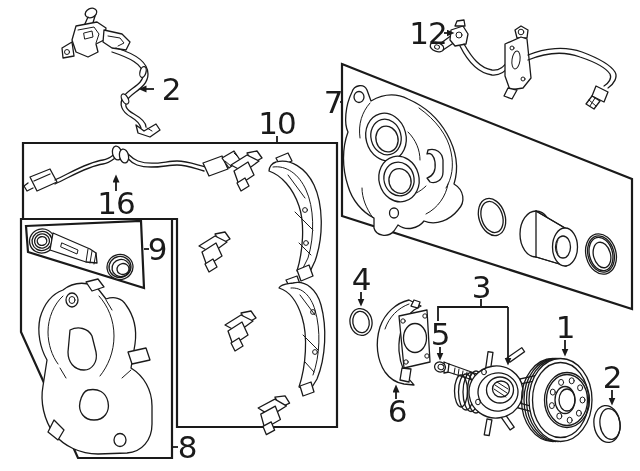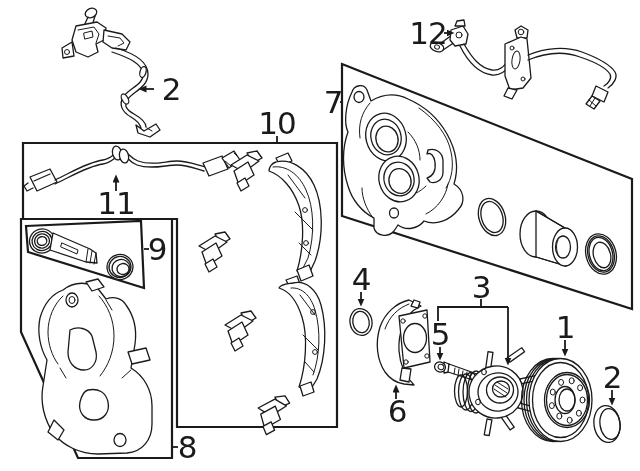--- a/index.html
+++ b/index.html
@@ -310,16 +310,16 @@
   <div class="callout" style="left:565px;top:327px">1</div>
   <div class="callout" style="left:612px;top:377px">2</div>
   <div class="callout" style="left:481px;top:287px">3</div>
   <div class="callout" style="left:361px;top:279px">4</div>
   <div class="callout" style="left:440px;top:334px">5</div>
   <div class="callout" style="left:397px;top:411px">6</div>
   <div class="callout" style="left:333px;top:102px">7</div>
   <div class="callout" style="left:187px;top:447px">8</div>
   <div class="callout" style="left:157px;top:249px">9</div>
   <div class="callout" style="left:277px;top:123px">10</div>
-  <div class="callout" style="left:116px;top:203px">11</div>
+  <div class="callout" style="left:116px;top:203px">16</div>
   <div class="callout" style="left:428px;top:33px">12</div>
   <div class="callout" style="left:171px;top:89px">2</div>
 </div>
 
 </body></html>

